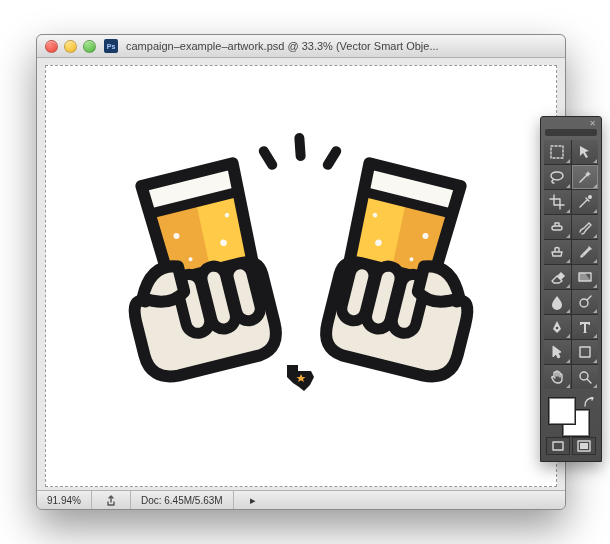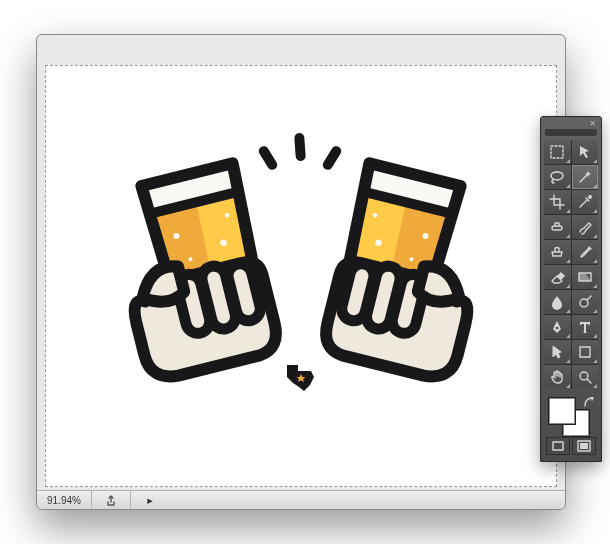--- a/index.html
+++ b/index.html
@@ -35,20 +35,29 @@
 .mode svg{width:14px;height:12px}
 
 .stk{stroke:#d5d5d5;stroke-width:1.4;fill:none;stroke-linecap:round;stroke-linejoin:round}
 .fil{fill:#d5d5d5}
 </style>
 </head>
 <body>
 
 <div class="app-window">
 
+  <div class="titlebar">
+    <div class="traffic">
+      <div class="tl close"></div>
+      <div class="tl min"></div>
+      <div class="tl zoom"></div>
+    </div>
+    <div class="ps-badge">Ps</div>
+    <div class="title">campaign–example–artwork.psd @ 33.3% (Vector Smart Obje...</div>
+  </div>
 
   <div class="canvas-area">
     <svg class="artwork" viewBox="0 0 380 300">
 
       <g fill="#18181A">
         <rect x="184" y="16" width="10" height="28" rx="5" transform="rotate(-4 189 30)"></rect>
         <rect x="152" y="28" width="10" height="26" rx="5" transform="rotate(-32 157 41)"></rect>
         <rect x="216" y="28" width="10" height="26" rx="5" transform="rotate(32 221 41)"></rect>
       </g>
 
@@ -120,20 +129,21 @@
     </svg>
   </div>
 
   <div class="statusbar">
     <div class="status-cell">91.94%</div>
     <div class="status-cell status-icon">
       <svg width="11" height="11">
           <path class="stk" style="stroke:#555" d="M3 7v3h6V7 M6 1v6 M4 3l2-2 2 2"></path>
         </svg>
     </div>
+    <div class="status-cell">Doc: 6.45M/5.63M</div>
     <div class="status-cell status-icon" style="border-right:none">▸</div>
   </div>
 
 </div>
 
 <div class="tools-panel">
   <div class="tools-header">
       <span class="x">✕</span>
     </div>
   <div class="tabwell"></div>

